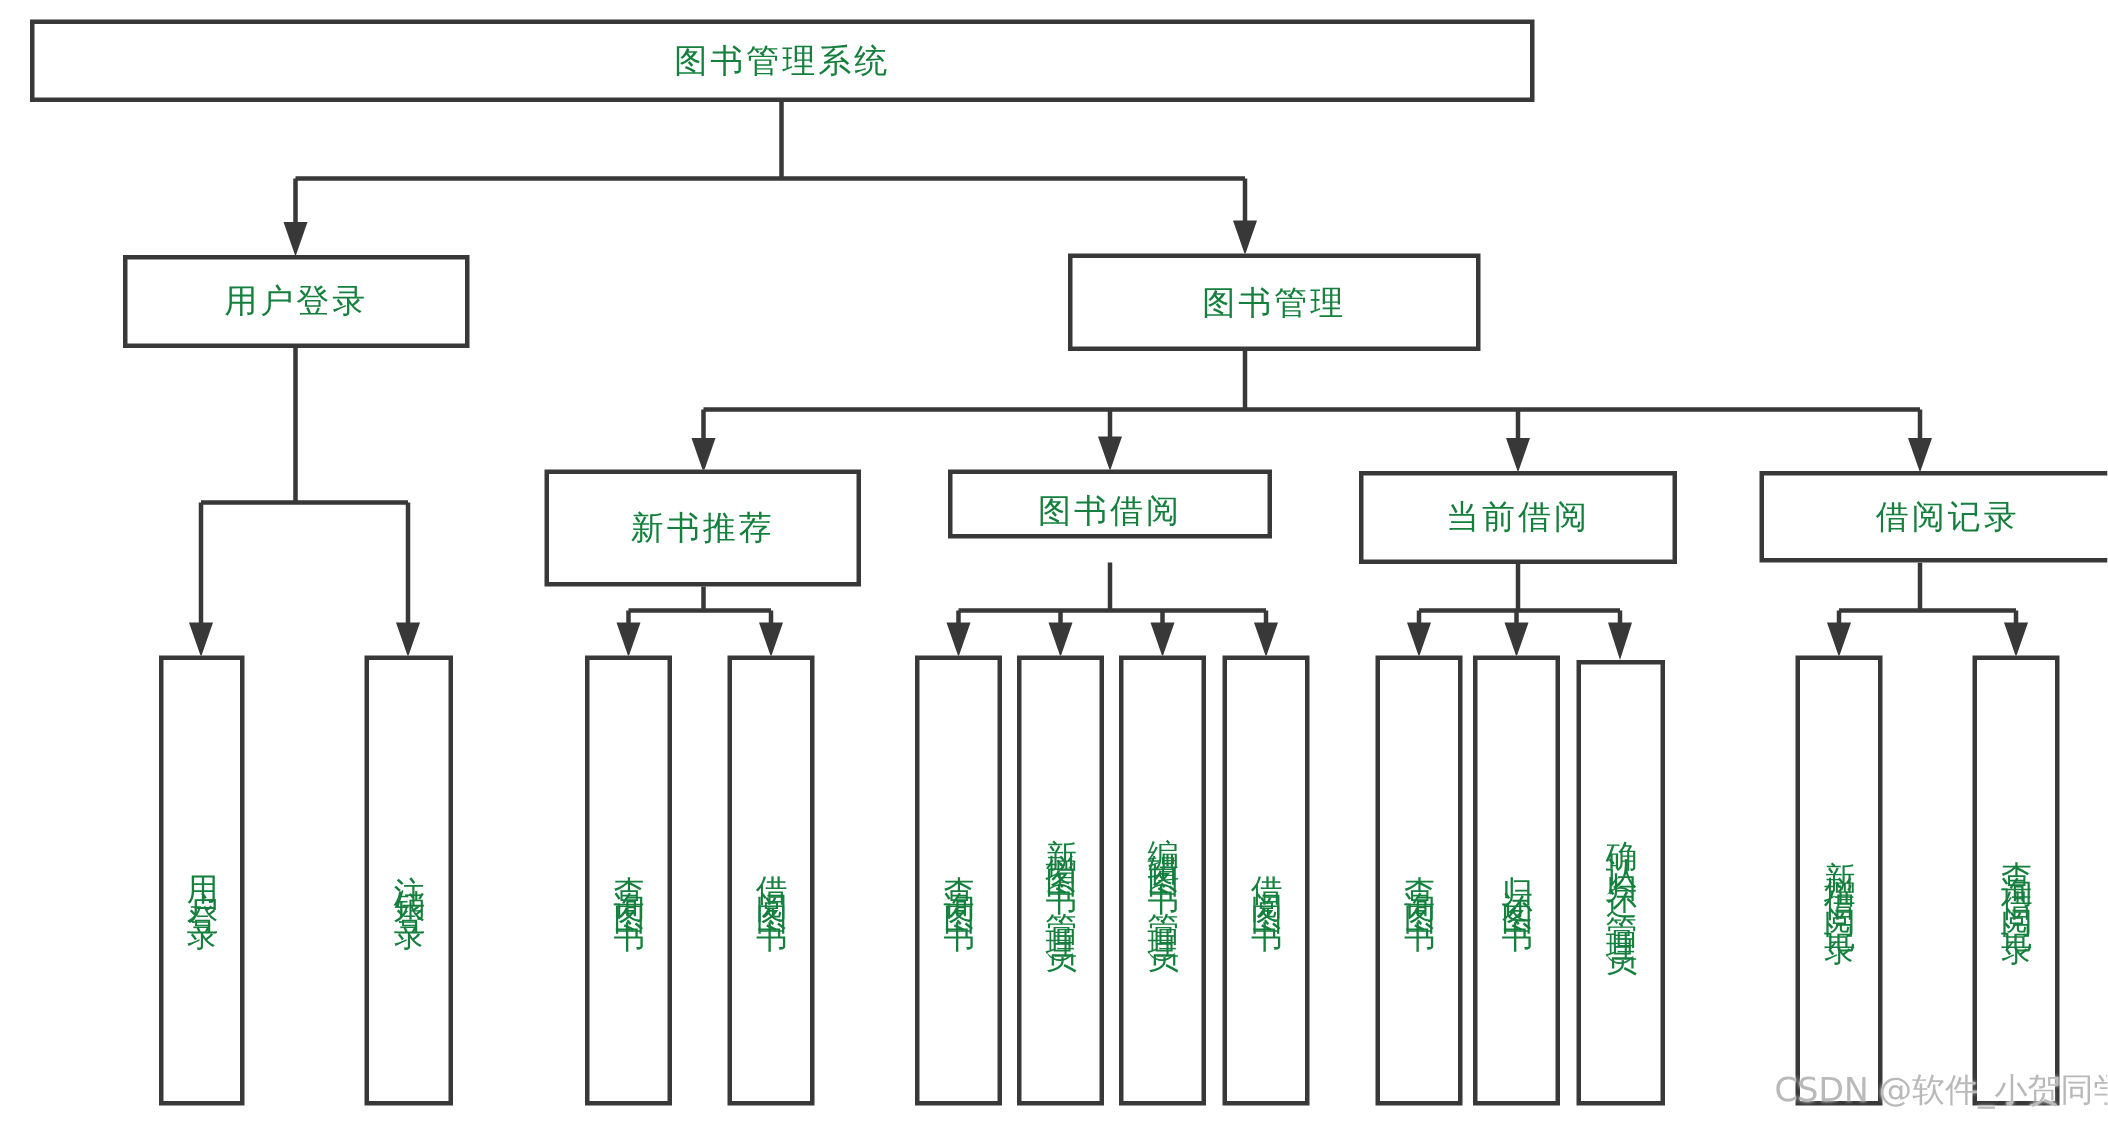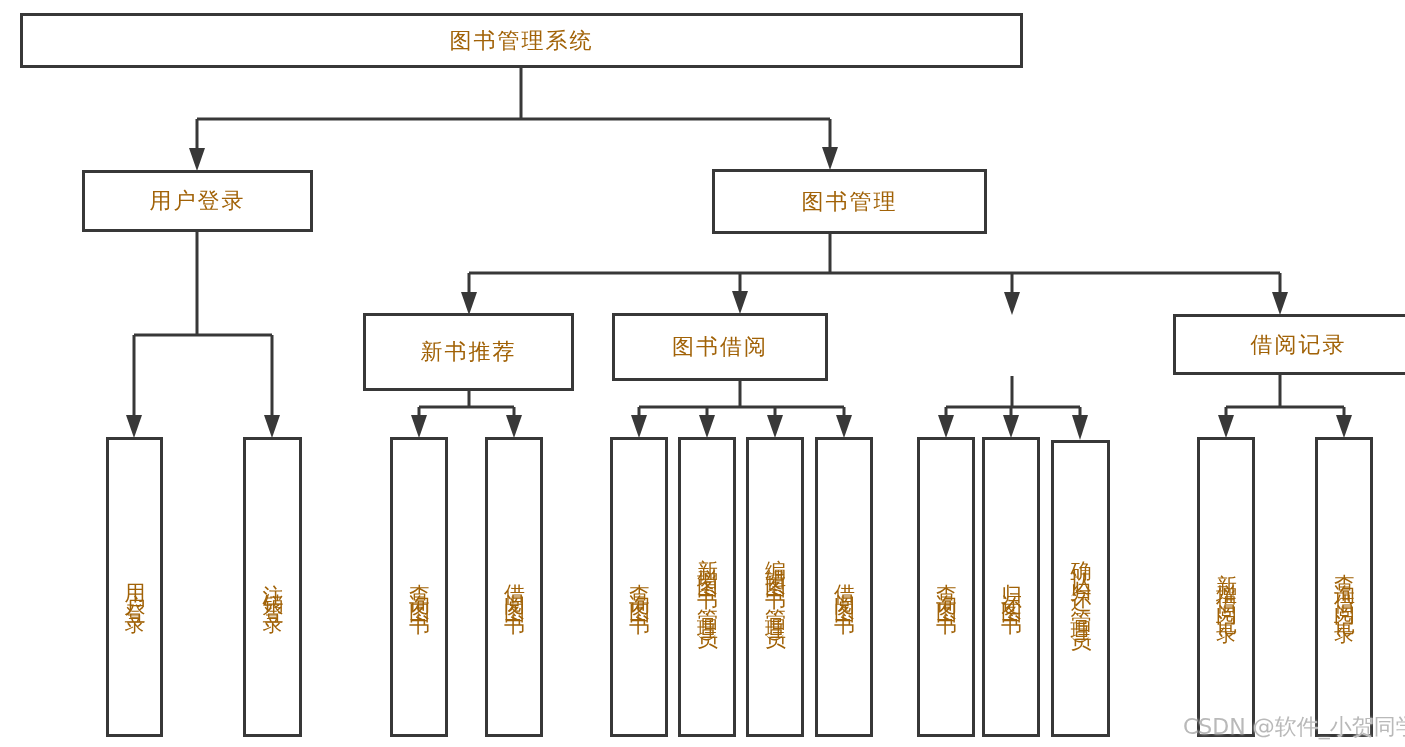--- a/index.html
+++ b/index.html
@@ -18,21 +18,21 @@
     box-sizing:border-box;
     background:#ffffff;
     border:3px solid #383838;
     display:flex;
     align-items:center;
     justify-content:center;
     z-index:2;
     color:#3c3c3c;
   }
   .node .lbl{
-    color:#a16207;
+    color:#15803d;
     white-space:nowrap;
   }
   .h-node .lbl{
     font-size:22px;
     letter-spacing:2px;
   }
   .v-node .lbl{
     writing-mode:vertical-rl;
     font-size:21px;
     letter-spacing:10px;
@@ -108,22 +108,25 @@
   <div class="node v-node" style="left:106px;top:437px;width:57px;height:300px;">
     <span class="lbl">用户登录</span>
   </div>
   <div class="node v-node" style="left:243px;top:437px;width:59px;height:300px;">
     <span class="lbl">注销登录</span>
   </div>
 
   <div class="node h-node" style="left:363px;top:313px;width:211px;height:78px;">
     <span class="lbl">新书推荐</span>
   </div>
-  <div class="node h-node" style="left:612px;top:313px;width:216px;height:68px;">
+  <div class="node h-node" style="left:632px;top:313px;width:216px;height:46px;align-items:flex-end;">
     <span class="lbl">图书借阅</span>
+  </div>
+  <div class="node h-node" style="left:906px;top:314px;width:212px;height:62px;">
+    <span class="lbl">当前借阅</span>
   </div>
   <div class="node h-node" style="left:1173px;top:314px;width:251px;height:61px;">
     <span class="lbl">借阅记录</span>
   </div>
 
   <div class="node v-node" style="left:390px;top:437px;width:58px;height:300px;">
     <span class="lbl">查询图书</span>
   </div>
   <div class="node v-node" style="left:485px;top:437px;width:58px;height:300px;">
     <span class="lbl">借阅图书</span>

